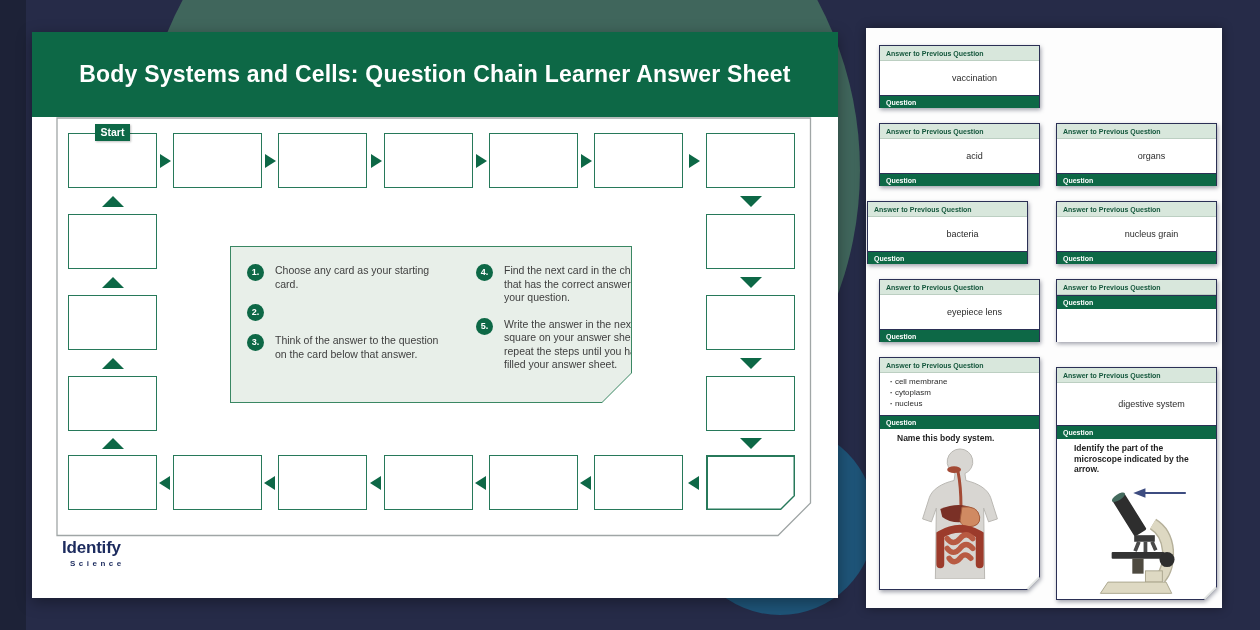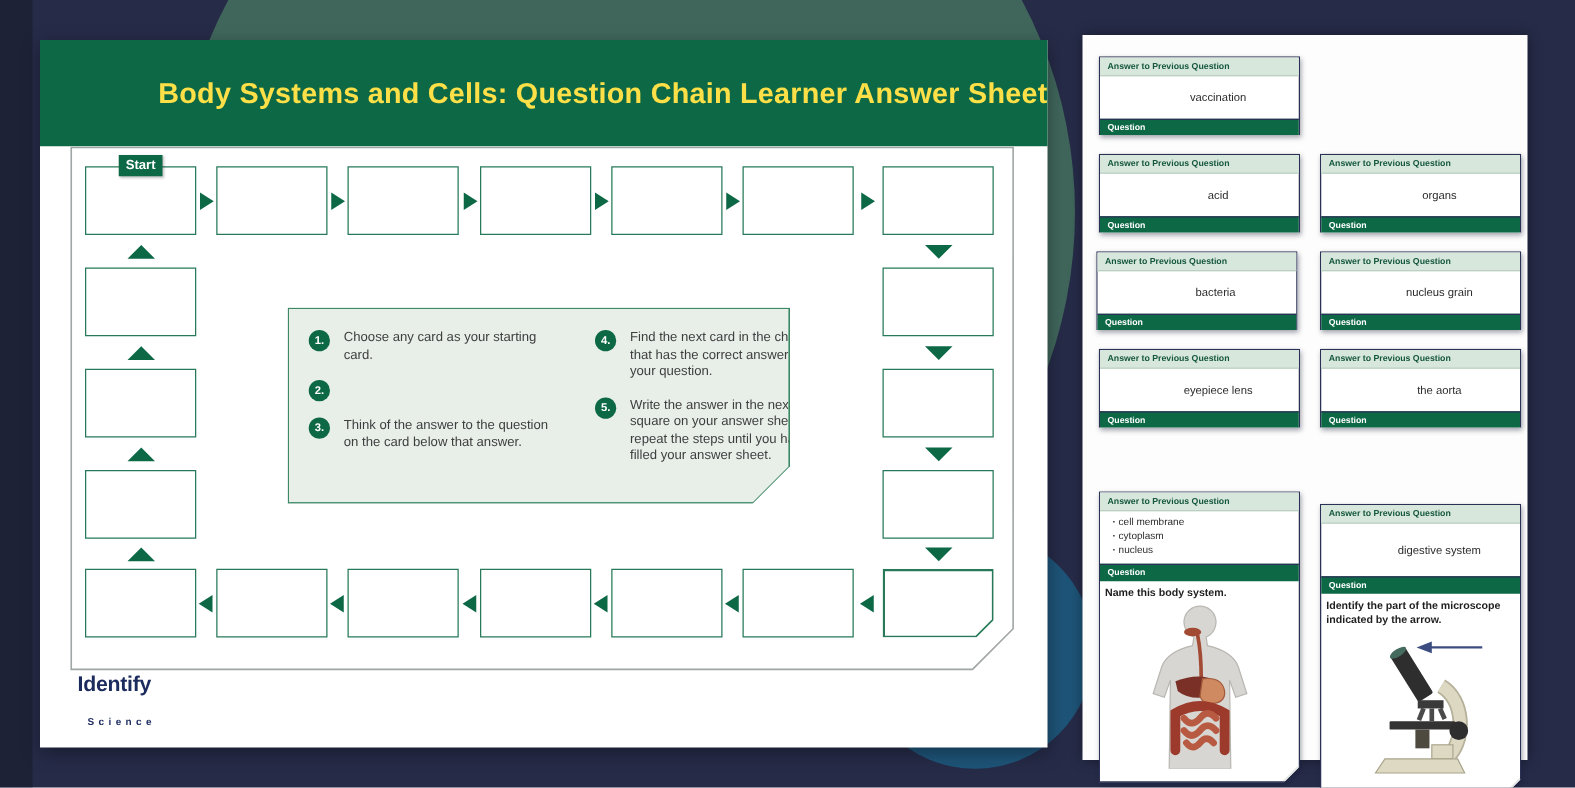--- a/index.html
+++ b/index.html
@@ -7,21 +7,21 @@
   .stage{position:absolute;inset:0;overflow:hidden;}
 
   
   .bg-band{position:absolute;left:0;top:0;width:26px;height:630px;background:#1d2237;}
   .bg-circle-teal{position:absolute;left:140px;top:-190px;width:720px;height:720px;border-radius:50%;background:#40665c;}
   .bg-circle-blue{position:absolute;left:685px;top:425px;width:190px;height:190px;border-radius:50%;background:#1e5478;}
 
   
   .sheet{position:absolute;left:32px;top:32px;width:806px;height:566px;background:#ffffff;box-shadow:0 4px 14px rgba(0,0,0,.35);}
   .sheet-header{position:absolute;left:0;top:0;width:806px;height:85px;background:#0d6846;}
-  .sheet-title{width:100%;line-height:85px;text-align:right;color:#fde047;font-size:23px;font-weight:bold;letter-spacing:.2px;}
+  .sheet-title{width:100%;line-height:85px;text-align:center;color:#ffffff;font-size:23px;font-weight:bold;letter-spacing:.2px;}
   .frame-svg{position:absolute;left:24px;top:85px;}
 
   .abox{position:absolute;width:89px;height:55px;background:#fff;border:1.5px solid #27795a;box-sizing:border-box;}
   .abox-cut{position:absolute;width:89px;height:55px;background:#27795a;clip-path:polygon(0 0,100% 0,100% calc(100% - 14px),calc(100% - 14px) 100%,0 100%);}
   .abox-cut .inner{position:absolute;inset:1.5px;background:#fff;clip-path:polygon(0 0,100% 0,100% calc(100% - 13px),calc(100% - 13px) 100%,0 100%);}
 
   .start-badge{position:absolute;left:63px;top:92px;width:35px;height:17px;background:#0d6846;color:#fff;font-size:10.5px;font-weight:bold;text-align:center;line-height:17px;box-shadow:1px 1px 2px rgba(0,0,0,.25);}
 
   .arr{position:absolute;width:0;height:0;}
   .arr-r{border-top:7px solid transparent;border-bottom:7px solid transparent;border-left:11px solid #0d6846;}
@@ -34,36 +34,36 @@
   .instr-inner{position:absolute;inset:1px;background:#e8efe9;clip-path:polygon(0 0,100% 0,100% calc(100% - 29px),calc(100% - 29px) 100%,0 100%);}
   .instr-cols{display:flex;gap:26px;padding:17px 0 0 16px;}
   .instr-col{display:flex;flex-direction:column;gap:13px;}
   .step{display:flex;gap:11px;}
   .step-num{flex:none;width:17px;height:17px;border-radius:50%;background:#0d6846;color:#fff;font-size:9px;font-weight:bold;text-align:center;line-height:17px;}
   .step-text{font-size:10.5px;line-height:13.5px;color:#3e3e3e;}
   .w1{width:175px;} .w2{width:160px;}
 
   .logo{position:absolute;left:30px;top:506px;}
   .logo-brand{font-size:17px;font-weight:bold;color:#1c2b5e;letter-spacing:-.2px;}
-  .logo-sub{font-size:8px;font-weight:bold;color:#1c2b5e;letter-spacing:3.5px;margin:15px 0 0 8px;}
+  .logo-sub{font-size:8px;font-weight:bold;color:#1c2b5e;letter-spacing:3.5px;margin:1px 0 0 8px;}
 
   
   .panel{position:absolute;left:866px;top:28px;width:356px;height:580px;background:#fdfdfd;box-shadow:0 0 10px rgba(0,0,0,.4);}
   .slice{position:absolute;width:161px;height:63px;overflow:hidden;filter:drop-shadow(1px 2px 2px rgba(20,24,50,.4));}
   .qcard{position:relative;width:161px;height:80px;background:#fff;border:1px solid #2b3055;box-sizing:border-box;}
   .qcard.full{height:233px;clip-path:polygon(0 0,100% 0,100% calc(100% - 13px),calc(100% - 13px) 100%,0 100%);}
-  .card-full-wrap{position:absolute;width:161px;height:233px;filter:drop-shadow(1px 2px 2px rgba(20,24,50,.4));margin-top:36px;}
+  .card-full-wrap{position:absolute;width:161px;height:233px;filter:drop-shadow(1px 2px 2px rgba(20,24,50,.4));}
   .fold{position:absolute;right:0;bottom:0;width:13px;height:13px;background:#e3e6e3;clip-path:polygon(0 100%,100% 0,100% 100%);}
   .ans-head{background:#d8e7dc;color:#14573c;font-size:7px;font-weight:bold;padding:4px 6px 3px;border-bottom:1px solid #bccfc2;}
   .ans-body{height:34px;display:flex;align-items:center;justify-content:center;font-size:9px;color:#2b2b2b;padding-left:30px;}
   .ans-body.tall{height:42px;flex-direction:column;align-items:flex-start;justify-content:flex-start;padding:3px 0 0 10px;box-sizing:border-box;}
   .bline{font-size:8px;line-height:11px;color:#2b2b2b;}
   .bline::before{content:"\00b7\0020";font-weight:bold;}
   .q-head{background:#0d6846;color:#fff;font-size:7px;font-weight:bold;padding:3px 6px;border-top:1px solid #2b3055;}
-  .q-text{font-size:8.5px;font-weight:600;color:#1f1f1f;padding:4px 4px 2px;line-height:10.5px;}
+  .q-text{font-size:8.5px;font-weight:600;color:#1f1f1f;padding:4px 17px 2px;line-height:10.5px;}
   .q-img{display:flex;justify-content:center;}
 </style>
 </head>
 <body>
 
 <div class="stage">
   <div class="bg-circle-teal"></div>
   <div class="bg-circle-blue"></div>
   <div class="bg-band"></div>
 
@@ -179,21 +179,21 @@
       </div>
     </div>
     <div class="slice" style="left:190px;top:95px">
       <div class="qcard">
         <div class="ans-head">Answer to Previous Question</div>
         <div class="ans-body">organs</div>
         <div class="q-head">Question</div>
       </div>
     </div>
 
-    <div class="slice" style="left:11px;top:173px">
+    <div class="slice" style="left:1px;top:173px">
       <div class="qcard">
         <div class="ans-head">Answer to Previous Question</div>
         <div class="ans-body">bacteria</div>
         <div class="q-head">Question</div>
       </div>
     </div>
     <div class="slice" style="left:190px;top:173px">
       <div class="qcard">
         <div class="ans-head">Answer to Previous Question</div>
         <div class="ans-body">nucleus grain</div>
@@ -204,21 +204,20 @@
     <div class="slice" style="left:13px;top:251px">
       <div class="qcard">
         <div class="ans-head">Answer to Previous Question</div>
         <div class="ans-body">eyepiece lens</div>
         <div class="q-head">Question</div>
       </div>
     </div>
     <div class="slice" style="left:190px;top:251px">
       <div class="qcard">
         <div class="ans-head">Answer to Previous Question</div>
-        <div class="ans-body">the aorta</div>
         <div class="q-head">Question</div>
       </div>
     </div>
 
     <div class="card-full-wrap" style="left:13px;top:329px">
       <div class="qcard full">
         <div class="ans-head">Answer to Previous Question</div>
         <div class="ans-body tall">
           <div class="bline">cell membrane</div>
           <div class="bline">cytoplasm</div>

